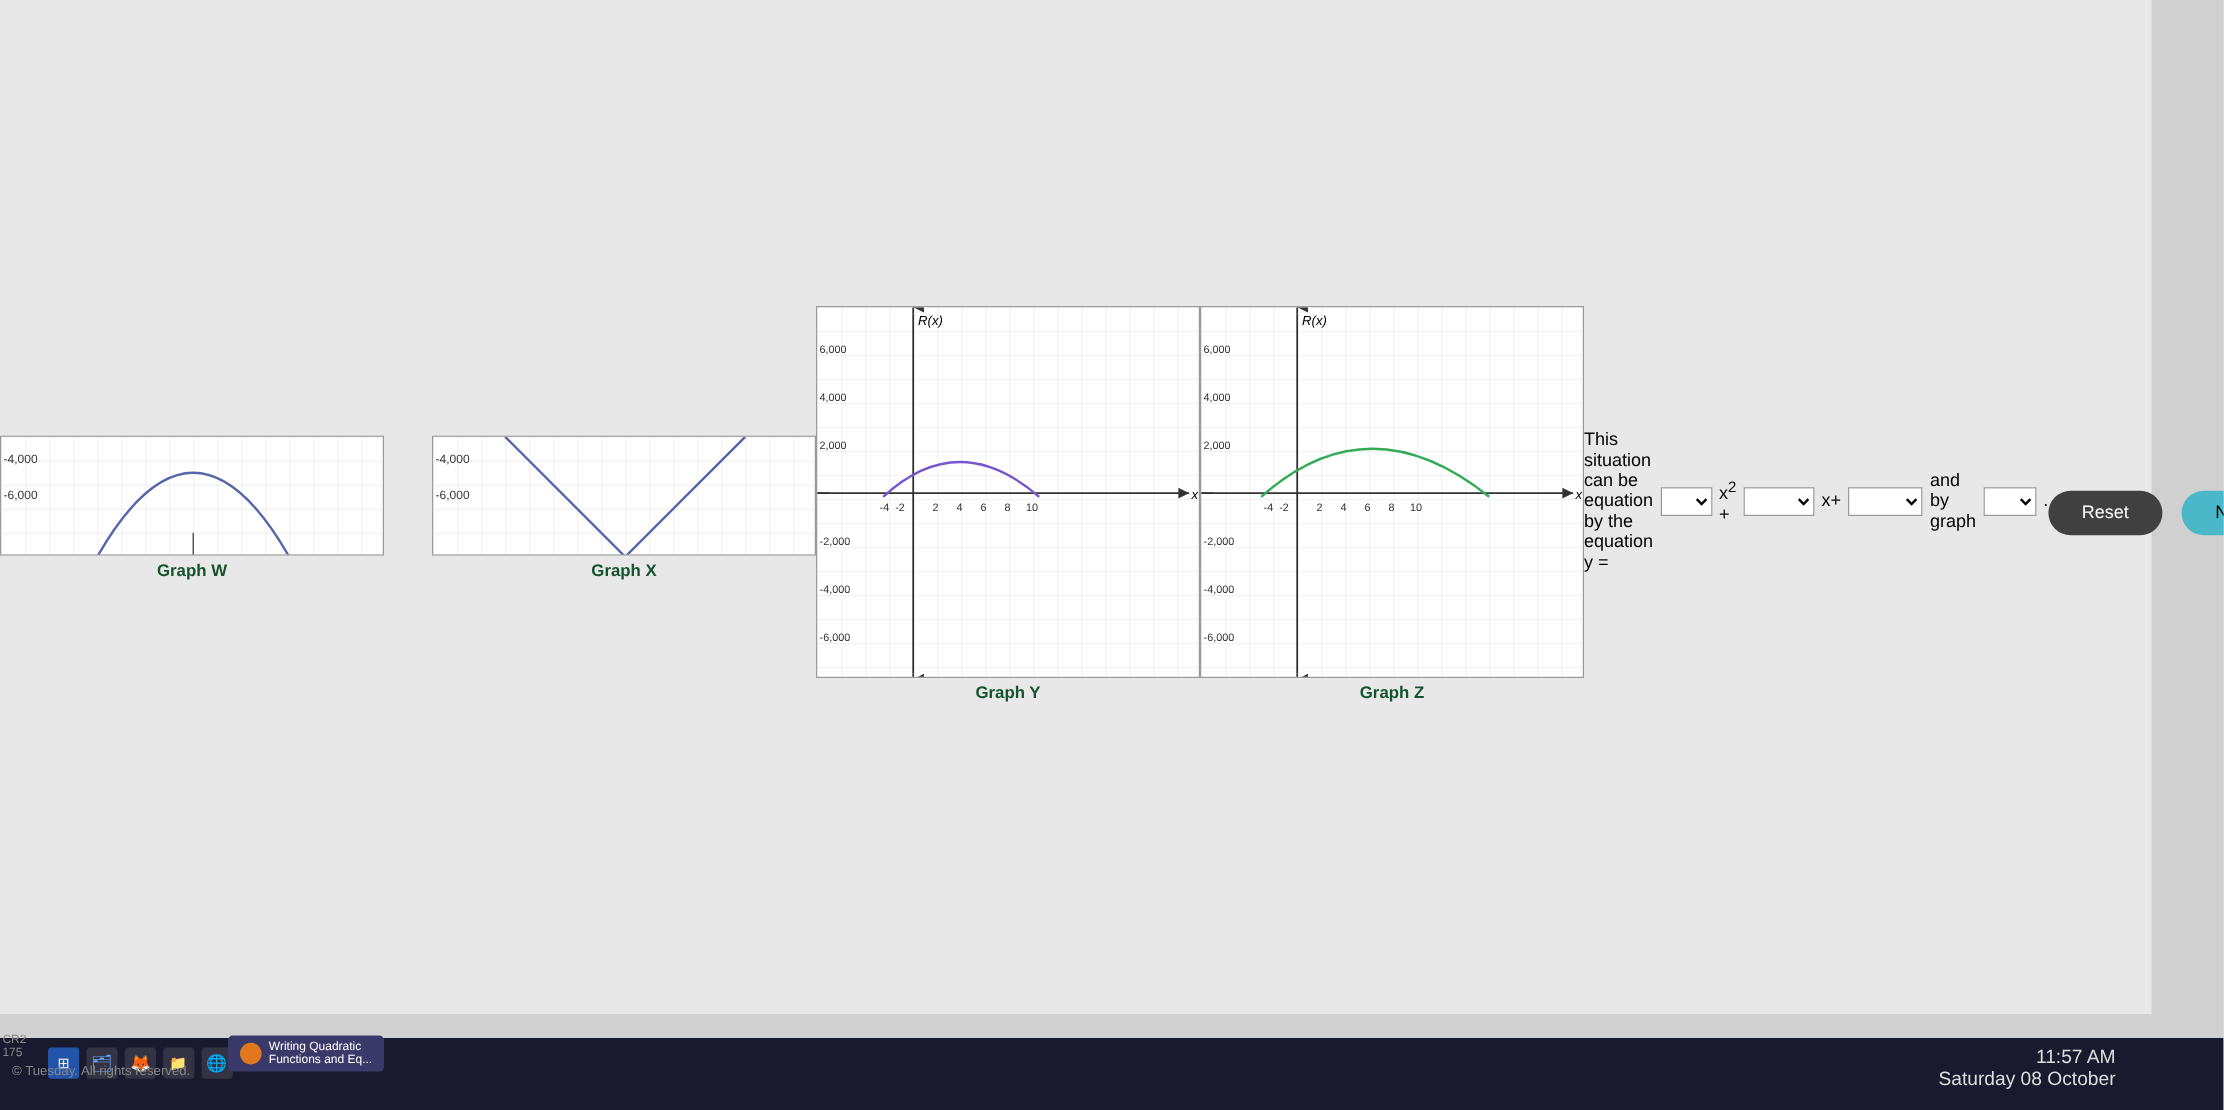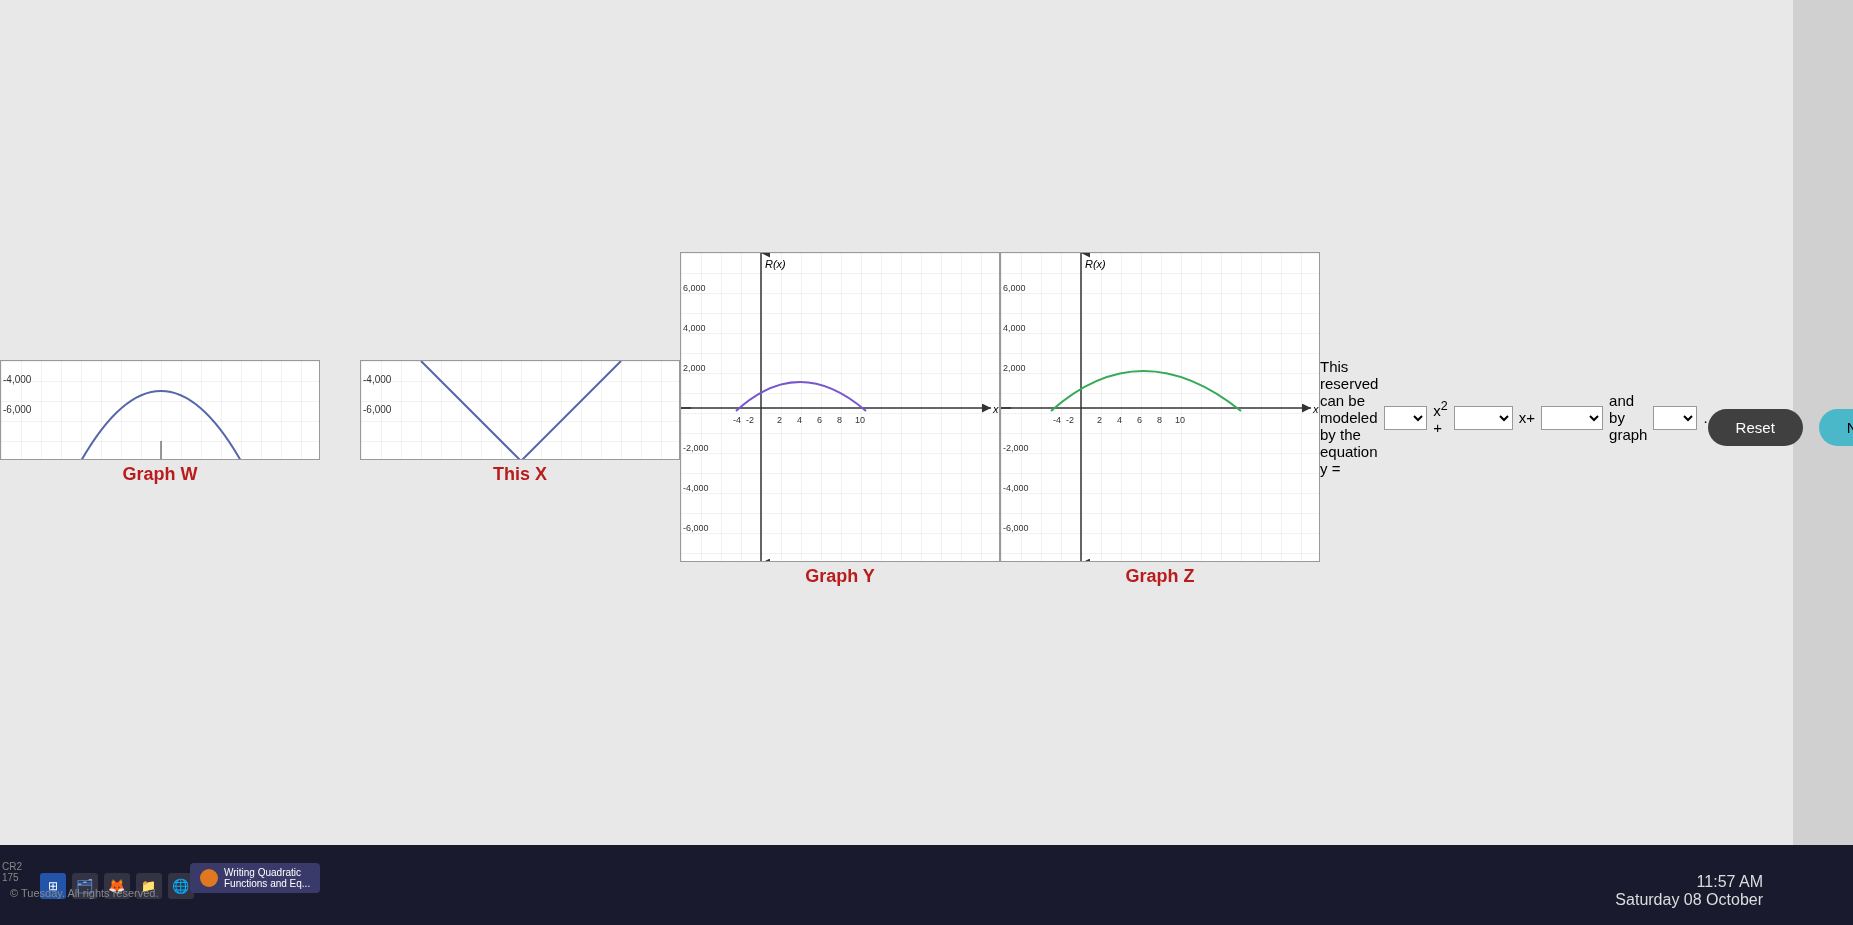--- a/index.html
+++ b/index.html
@@ -39,23 +39,23 @@
     }
 
     .graph-container {
       display: flex;
       flex-direction: column;
       align-items: center;
     }
 
     .graph-label {
       font-weight: bold;
-      font-size: 18px;
+      font-size: 14px;
       margin-top: 4px;
-      color: #b91c1c;
+      color: #14532d;
     }
 
     .graph-canvas {
       background: #fff;
       border: 1px solid #999;
       position: relative;
       overflow: hidden;
     }
 
     
@@ -113,21 +113,21 @@
       font-size: 15px;
       cursor: pointer;
     }
 
     
     .taskbar {
       position: absolute;
       bottom: 0;
       left: 0;
       right: 0;
-      height: 80px;
+      height: 60px;
       background: #1a1a2e;
       display: flex;
       align-items: center;
       padding: 0 10px;
       gap: 8px;
     }
   </style>
 </head>
 <body>
 
@@ -168,21 +168,21 @@
             </pattern>
           </defs>
           <rect width="320" height="100" fill="url(#gridX)"></rect>
           <line x1="0" y1="100" x2="320" y2="100" stroke="#555" stroke-width="1"></line>
           <text x="2" y="22" font-size="10" fill="#333">-4,000</text>
           <text x="2" y="52" font-size="10" fill="#333">-6,000</text>
 
           <path d="M 60 0 L 160 100 L 260 0" fill="none" stroke="#5566aa" stroke-width="2"></path>
         </svg>
       </div>
-      <div class="graph-label">This X</div>
+      <div class="graph-label">Graph X</div>
     </div>
 
   </div>
 
   <div class="graphs-bottom-row">
 
     <div class="graph-container">
       <div class="graph-canvas graph-bottom" style="width:320px;height:310px;position:relative;">
         <svg width="320" height="310">
           <defs>
@@ -287,21 +287,21 @@
           <path d="M 50 158 Q 140 78 240 158" fill="none" stroke="#33aa55" stroke-width="2"></path>
 
         </svg>
       </div>
       <div class="graph-label">Graph Z</div>
     </div>
 
   </div>
 
   <div class="equation-row">
-    <span>This reserved can be modeled by the equation y =</span>
+    <span>This situation can be equation by the equation y =</span>
     <select>
       <option value=""></option>
       <option value="-1">-1</option>
       <option value="1">1</option>
       <option value="-2">-2</option>
       <option value="2">2</option>
     </select>
     <span>x<sup>2</sup> +</span>
     <select>
       <option value=""></option>

